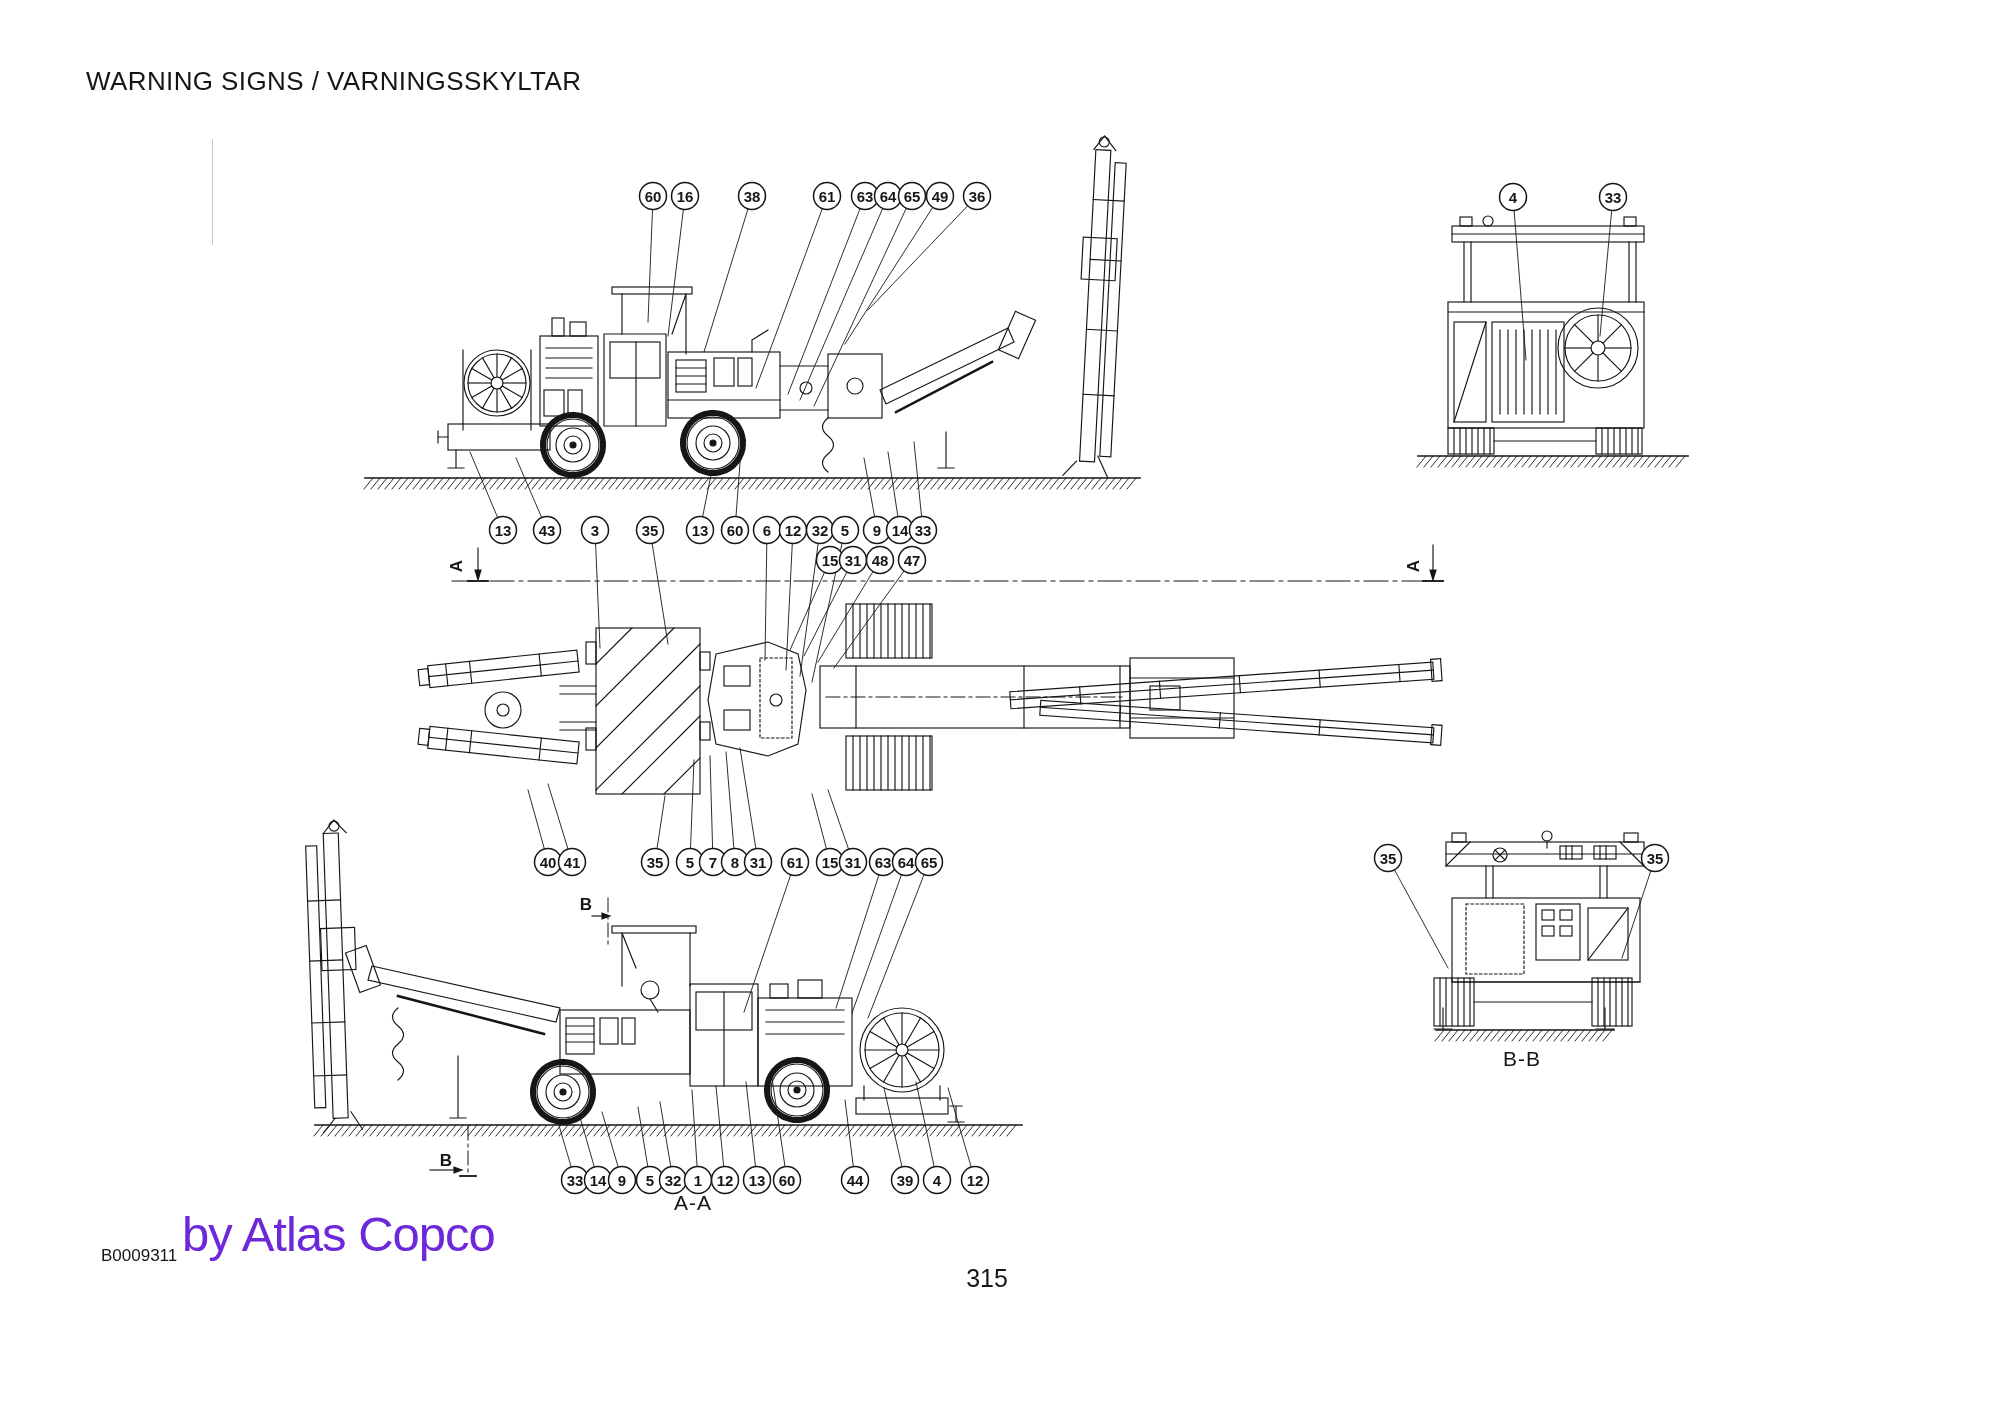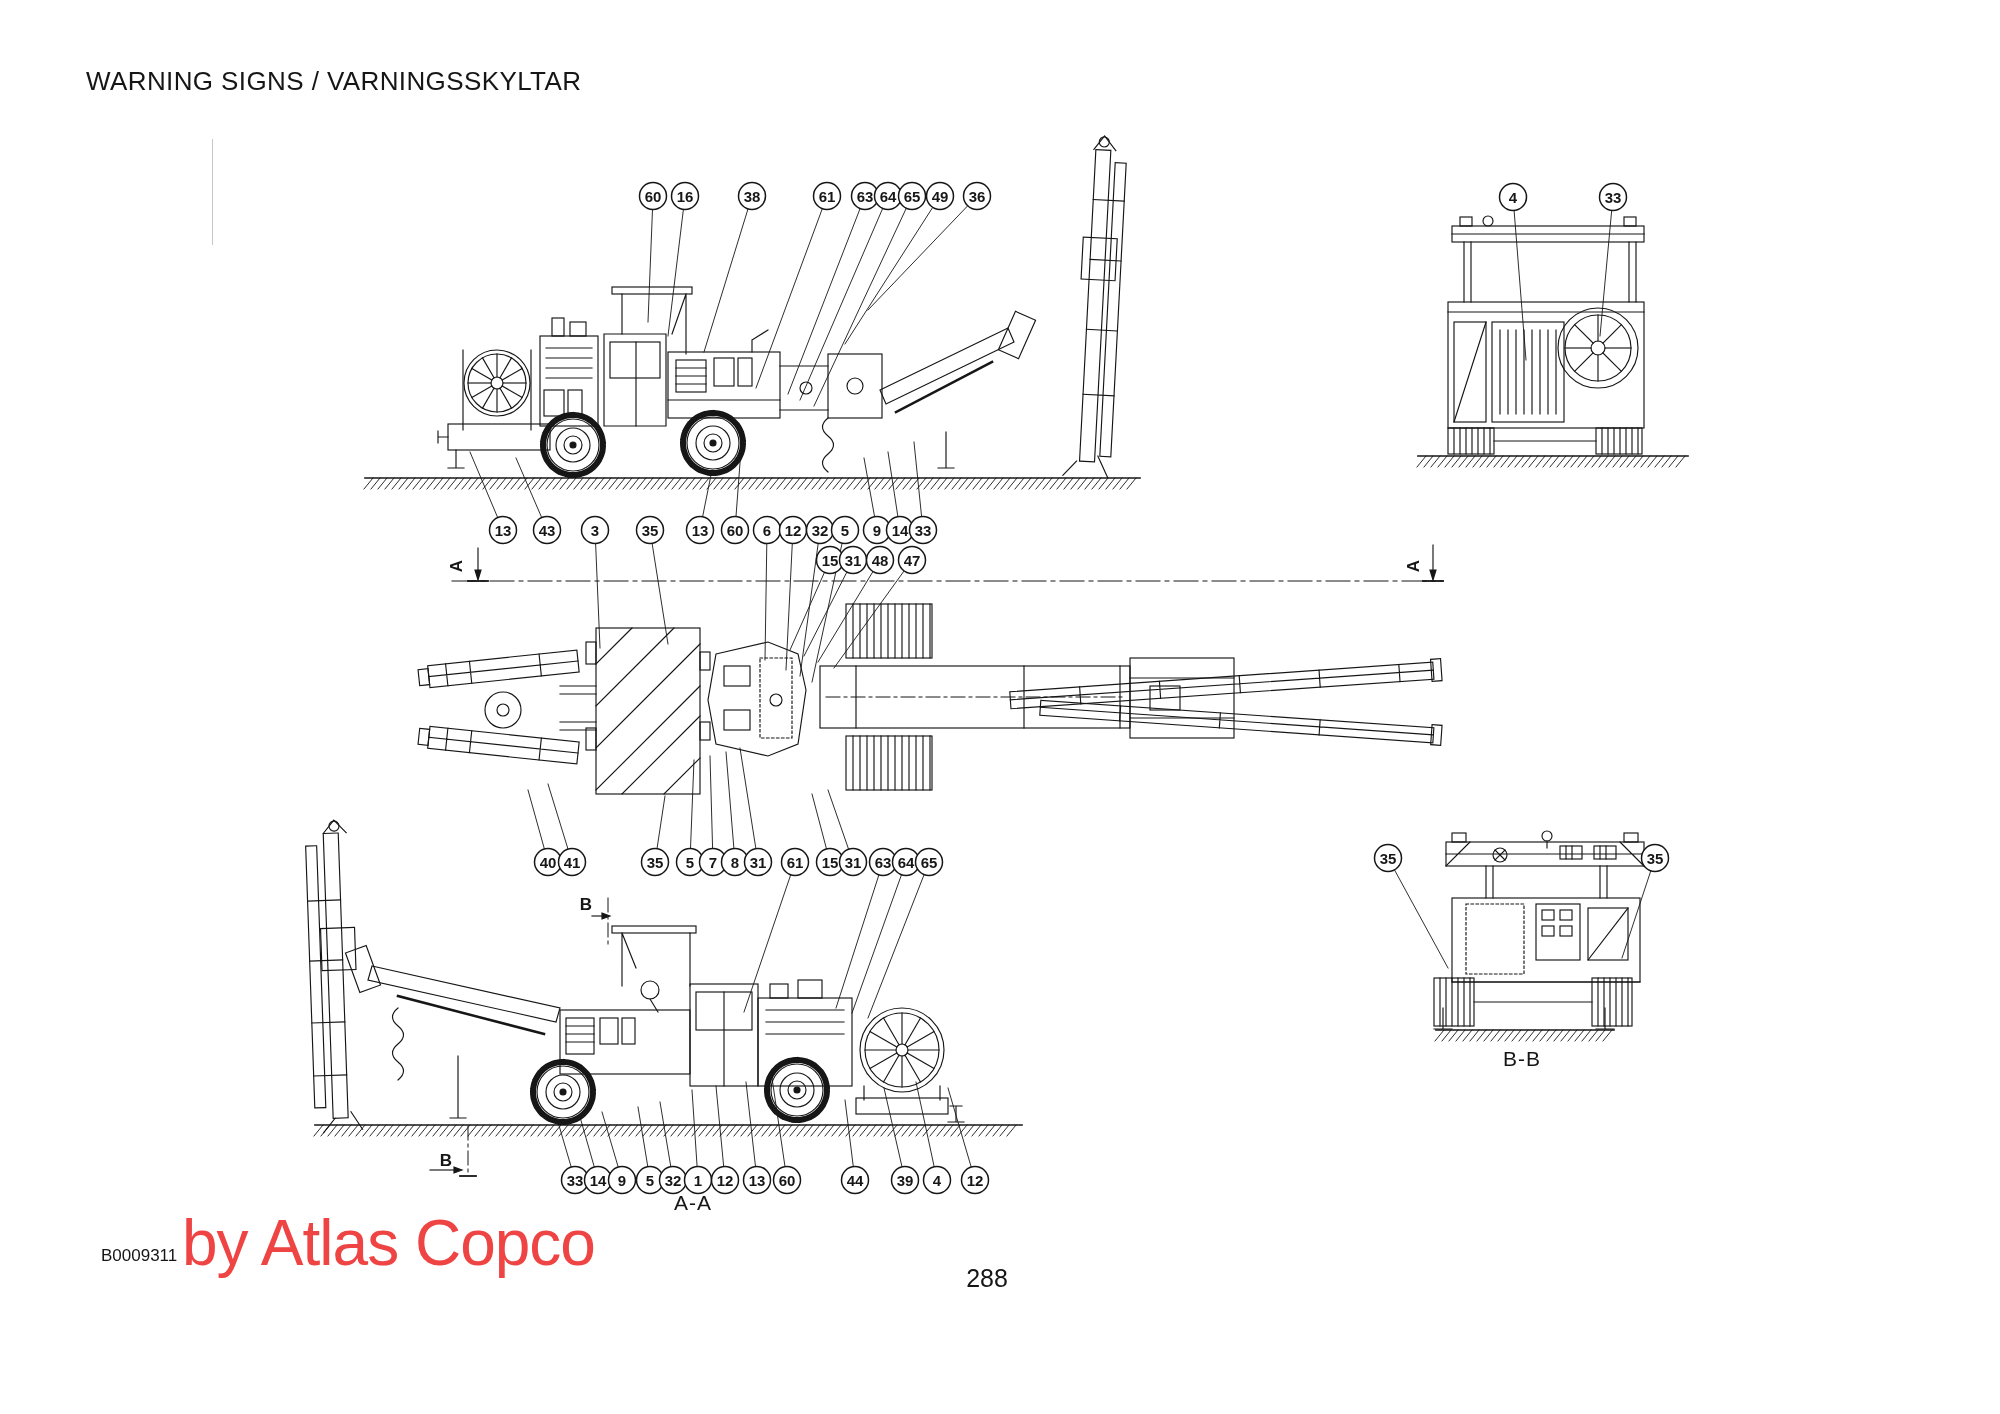--- a/index.html
+++ b/index.html
@@ -11,21 +11,21 @@
   .hatch{stroke:var(--ink);stroke-width:0.9}
   .leader{stroke:var(--ink);stroke-width:0.9}
   .balloon circle{fill:#fff;stroke:var(--ink);stroke-width:1.5}
   .bt{font:700 15px "Liberation Sans",sans-serif;fill:var(--ink);stroke:none;text-anchor:middle}
   .cl{stroke-dasharray:24 5 4 5;stroke-width:1}
   .cl2{stroke-dasharray:14 4 3 4;stroke-width:1}
   .mk{font:700 17px "Liberation Sans",sans-serif;fill:var(--ink);stroke:none;text-anchor:middle}
   .sl{font:400 21px "Liberation Sans",sans-serif;fill:var(--ink);stroke:none;text-anchor:middle;letter-spacing:1px}
   .page-title{position:absolute;left:86px;top:66px;font-size:26px;font-weight:400;letter-spacing:0.4px}
   .docnum{position:absolute;left:101px;top:1246px;font-size:17px}
-  .byline{position:absolute;left:182px;top:1206px;font-size:64px;letter-spacing:-1px;color:#ef4444}
+  .byline{position:absolute;left:182px;top:1206px;font-size:49px;letter-spacing:-1px;color:#6d28d9}
   .pagenum{position:absolute;left:942px;top:1264px;width:90px;text-align:center;font-size:25px}
   .artifact{position:absolute;left:212px;top:139px;width:1px;height:106px;background:#c6c6c6}
 </style>
 </head>
 <body style="background: rgb(255, 255, 255);">
 
 <h1 class="page-title">WARNING SIGNS / VARNINGSSKYLTAR</h1>
 <div class="artifact"></div>
 
 <svg id="stage" width="2000" height="1414" viewBox="0 0 2000 1414">
@@ -928,13 +928,13 @@
     </g>
 
   <g id="labels">
     <text class="sl" x="693" y="1210">A-A</text>
     <text class="sl" x="1522" y="1066">B-B</text>
   </g>
 </svg>
 
 <div class="docnum">B0009311</div>
 <div class="byline">by Atlas Copco</div>
-<div class="pagenum">288</div>
+<div class="pagenum">315</div>
 
 </body></html>

